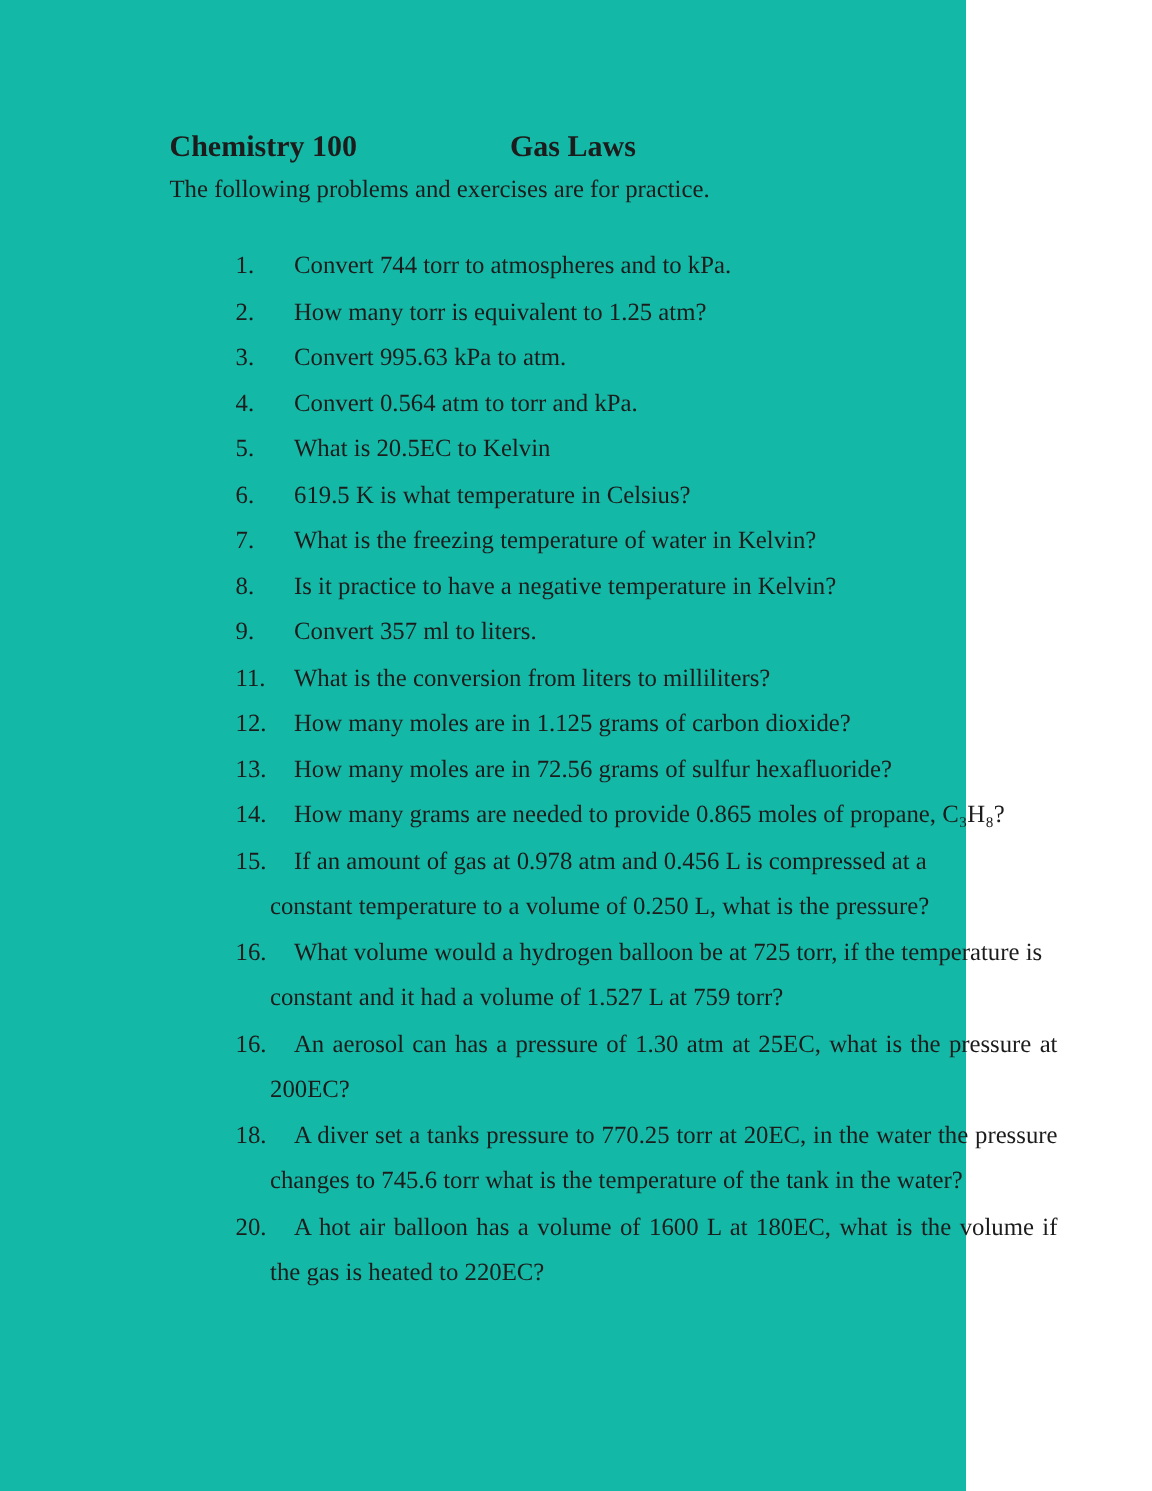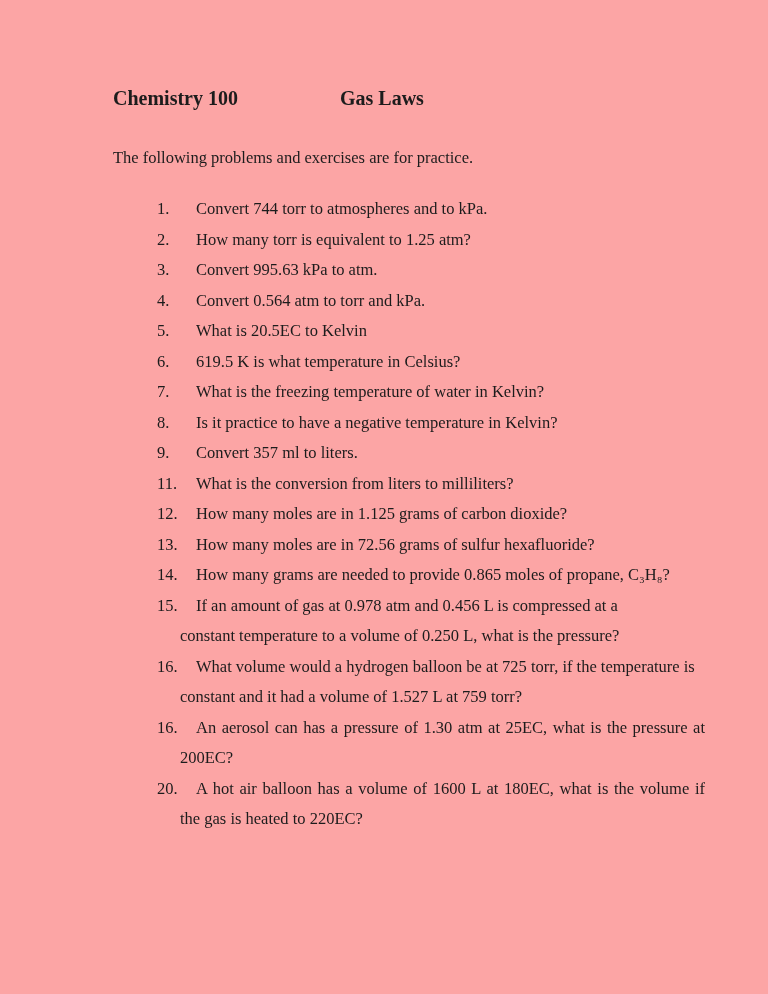--- a/index.html
+++ b/index.html
@@ -10,40 +10,40 @@
   }
   body {
     width: 768px;
     height: 994px;
     overflow: hidden;
     font-family: "Liberation Serif", serif;
     color: #1c1c1c;
     -webkit-font-smoothing: antialiased;
   }
   .page {
-    width: 768px;
+    width: 644px;
     height: 994px;
-    background: #fca5a5;
+    background: #14b8a6;
     padding: 86px 63px 0 113px;
   }
   .content {
     width: 592px;
   }
   .title-row {
     font-size: 20px;
     font-weight: bold;
     line-height: 25px;
     white-space: nowrap;
   }
   .title-left {
     display: inline-block;
     width: 227px;
   }
   .intro {
-    margin-top: 36px;
+    margin-top: 4px;
     font-size: 16.5px;
     line-height: 21px;
   }
   .problems {
     margin-top: 26px;
     font-size: 16.5px;
     margin-left: 44px;
   }
   .line {
     line-height: 30.5px;
@@ -115,20 +115,24 @@
       <div>
         <div class="line first"><span class="num">16.</span><span>What volume would a hydrogen balloon be at 725 torr, if the temperature is</span></div>
         <div class="line cont">constant and it had a volume of 1.527 L at 759 torr?</div>
       </div>
 
       <div>
         <div class="line first jl"><span class="num">16.</span><span>An aerosol can has a pressure of 1.30 atm at 25EC, what is the pressure at</span></div>
         <div class="line cont">200EC?</div>
       </div>
 
+      <div>
+        <div class="line first jl"><span class="num">18.</span><span>A diver set a tanks pressure to 770.25 torr at 20EC, in the water the pressure</span></div>
+        <div class="line cont">changes to 745.6 torr what is the temperature of the tank in the water?</div>
+      </div>
 
       <div>
         <div class="line first jl"><span class="num">20.</span><span>A hot air balloon has a volume of 1600 L at 180EC, what is the volume if</span></div>
         <div class="line cont">the gas is heated to 220EC?</div>
       </div>
 
     </div>
   </div>
 </div>
 

